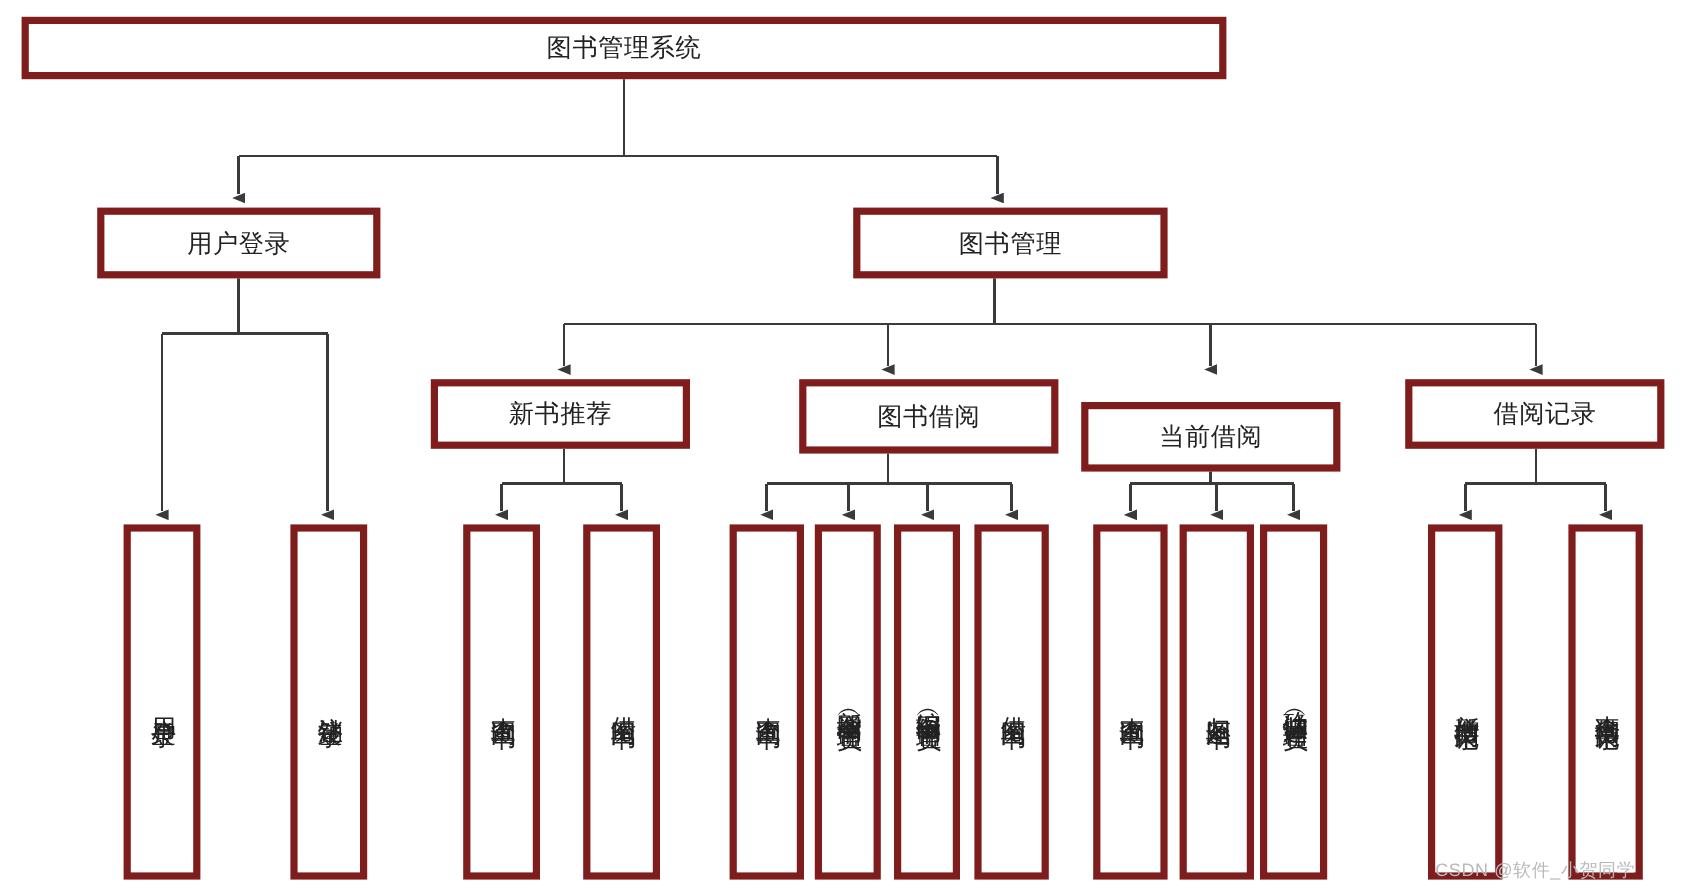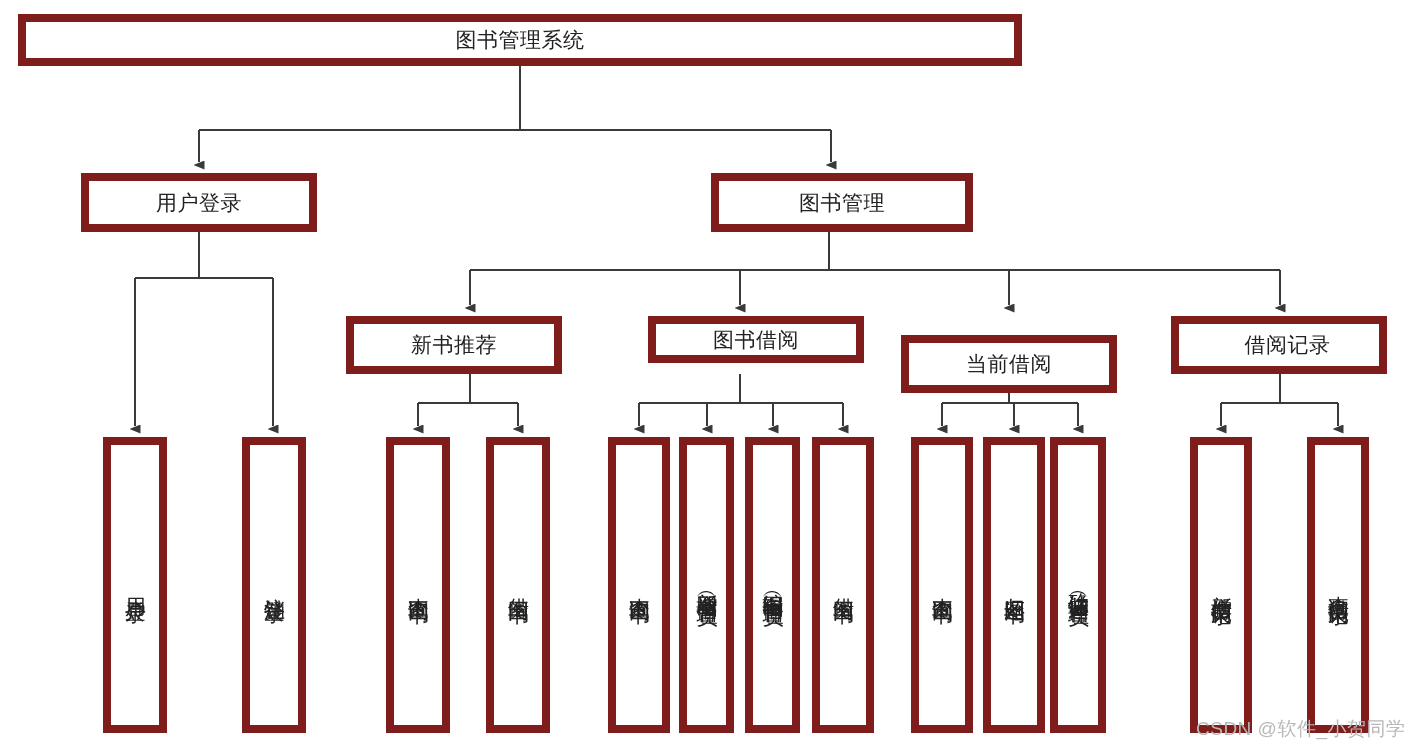--- a/index.html
+++ b/index.html
@@ -22,21 +22,21 @@
     left: 0;
     top: 0;
     width: 1405px;
     height: 747px;
     pointer-events: none;
   }
   .node {
     position: absolute;
     box-sizing: border-box;
     background: #ffffff;
-    border: 8px solid #7f1d1d;
+    border: 6px solid #7f1d1d;
     display: flex;
     align-items: center;
     justify-content: center;
     color: #222222;
   }
   .node.h {
     font-size: 21px;
     letter-spacing: 0.5px;
   }
   .node.root {
@@ -53,21 +53,21 @@
     justify-content: center;
     text-align: center;
   }
   .node.v .vlabel {
     writing-mode: vertical-rl;
     text-orientation: upright;
     white-space: nowrap;
   }
   .watermark {
     position: absolute;
-    font-size: 19px;
+    font-size: 15px;
     color: #b9b9b9;
     white-space: nowrap;
     letter-spacing: 0.5px;
   }
 </style>
 </head>
 <body>
 
 <div id="canvas">
 
@@ -119,22 +119,22 @@
       <path d="M1221,403 L1221,426" marker-end="url(#arrow)"></path>
       <path d="M1338,403 L1338,426" marker-end="url(#arrow)"></path>
     </g>
   </svg>
 
   <div class="node h root" style="left: 18px; top: 14px; width: 1004px; height: 52px;">图书管理系统</div>
 
   <div class="node h" style="left: 81px; top: 173px; width: 236px; height: 59px;">用户登录</div>
   <div class="node h" style="left: 711px; top: 173px; width: 262px; height: 59px;">图书管理</div>
 
-  <div class="node h" style="left: 346px; top: 316px; width: 216px; height: 58px;">新书推荐</div>
-  <div class="node h" style="left: 648px; top: 316px; width: 216px; height: 47px;">图书借阅</div>
+  <div class="node h" style="left: 359px; top: 316px; width: 216px; height: 58px;">新书推荐</div>
+  <div class="node h" style="left: 666px; top: 316px; width: 216px; height: 62px;">图书借阅</div>
   <div class="node h" style="left: 901px; top: 316px; width: 216px; height: 58px; margin-top: 19px;">当前借阅</div>
   <div class="node h" style="left: 1171px; top: 316px; width: 216px; height: 58px; padding-left: 17px;">借阅记录</div>
 
   <div class="node v" style="left: 103px; top: 437px; width: 64px; height: 296px;">
       <span class="vlabel">用户登录</span>
     </div>
   <div class="node v" style="left: 242px; top: 437px; width: 64px; height: 296px;">
       <span class="vlabel">注销登录</span>
     </div>
   <div class="node v" style="left: 386px; top: 437px; width: 64px; height: 296px;">

